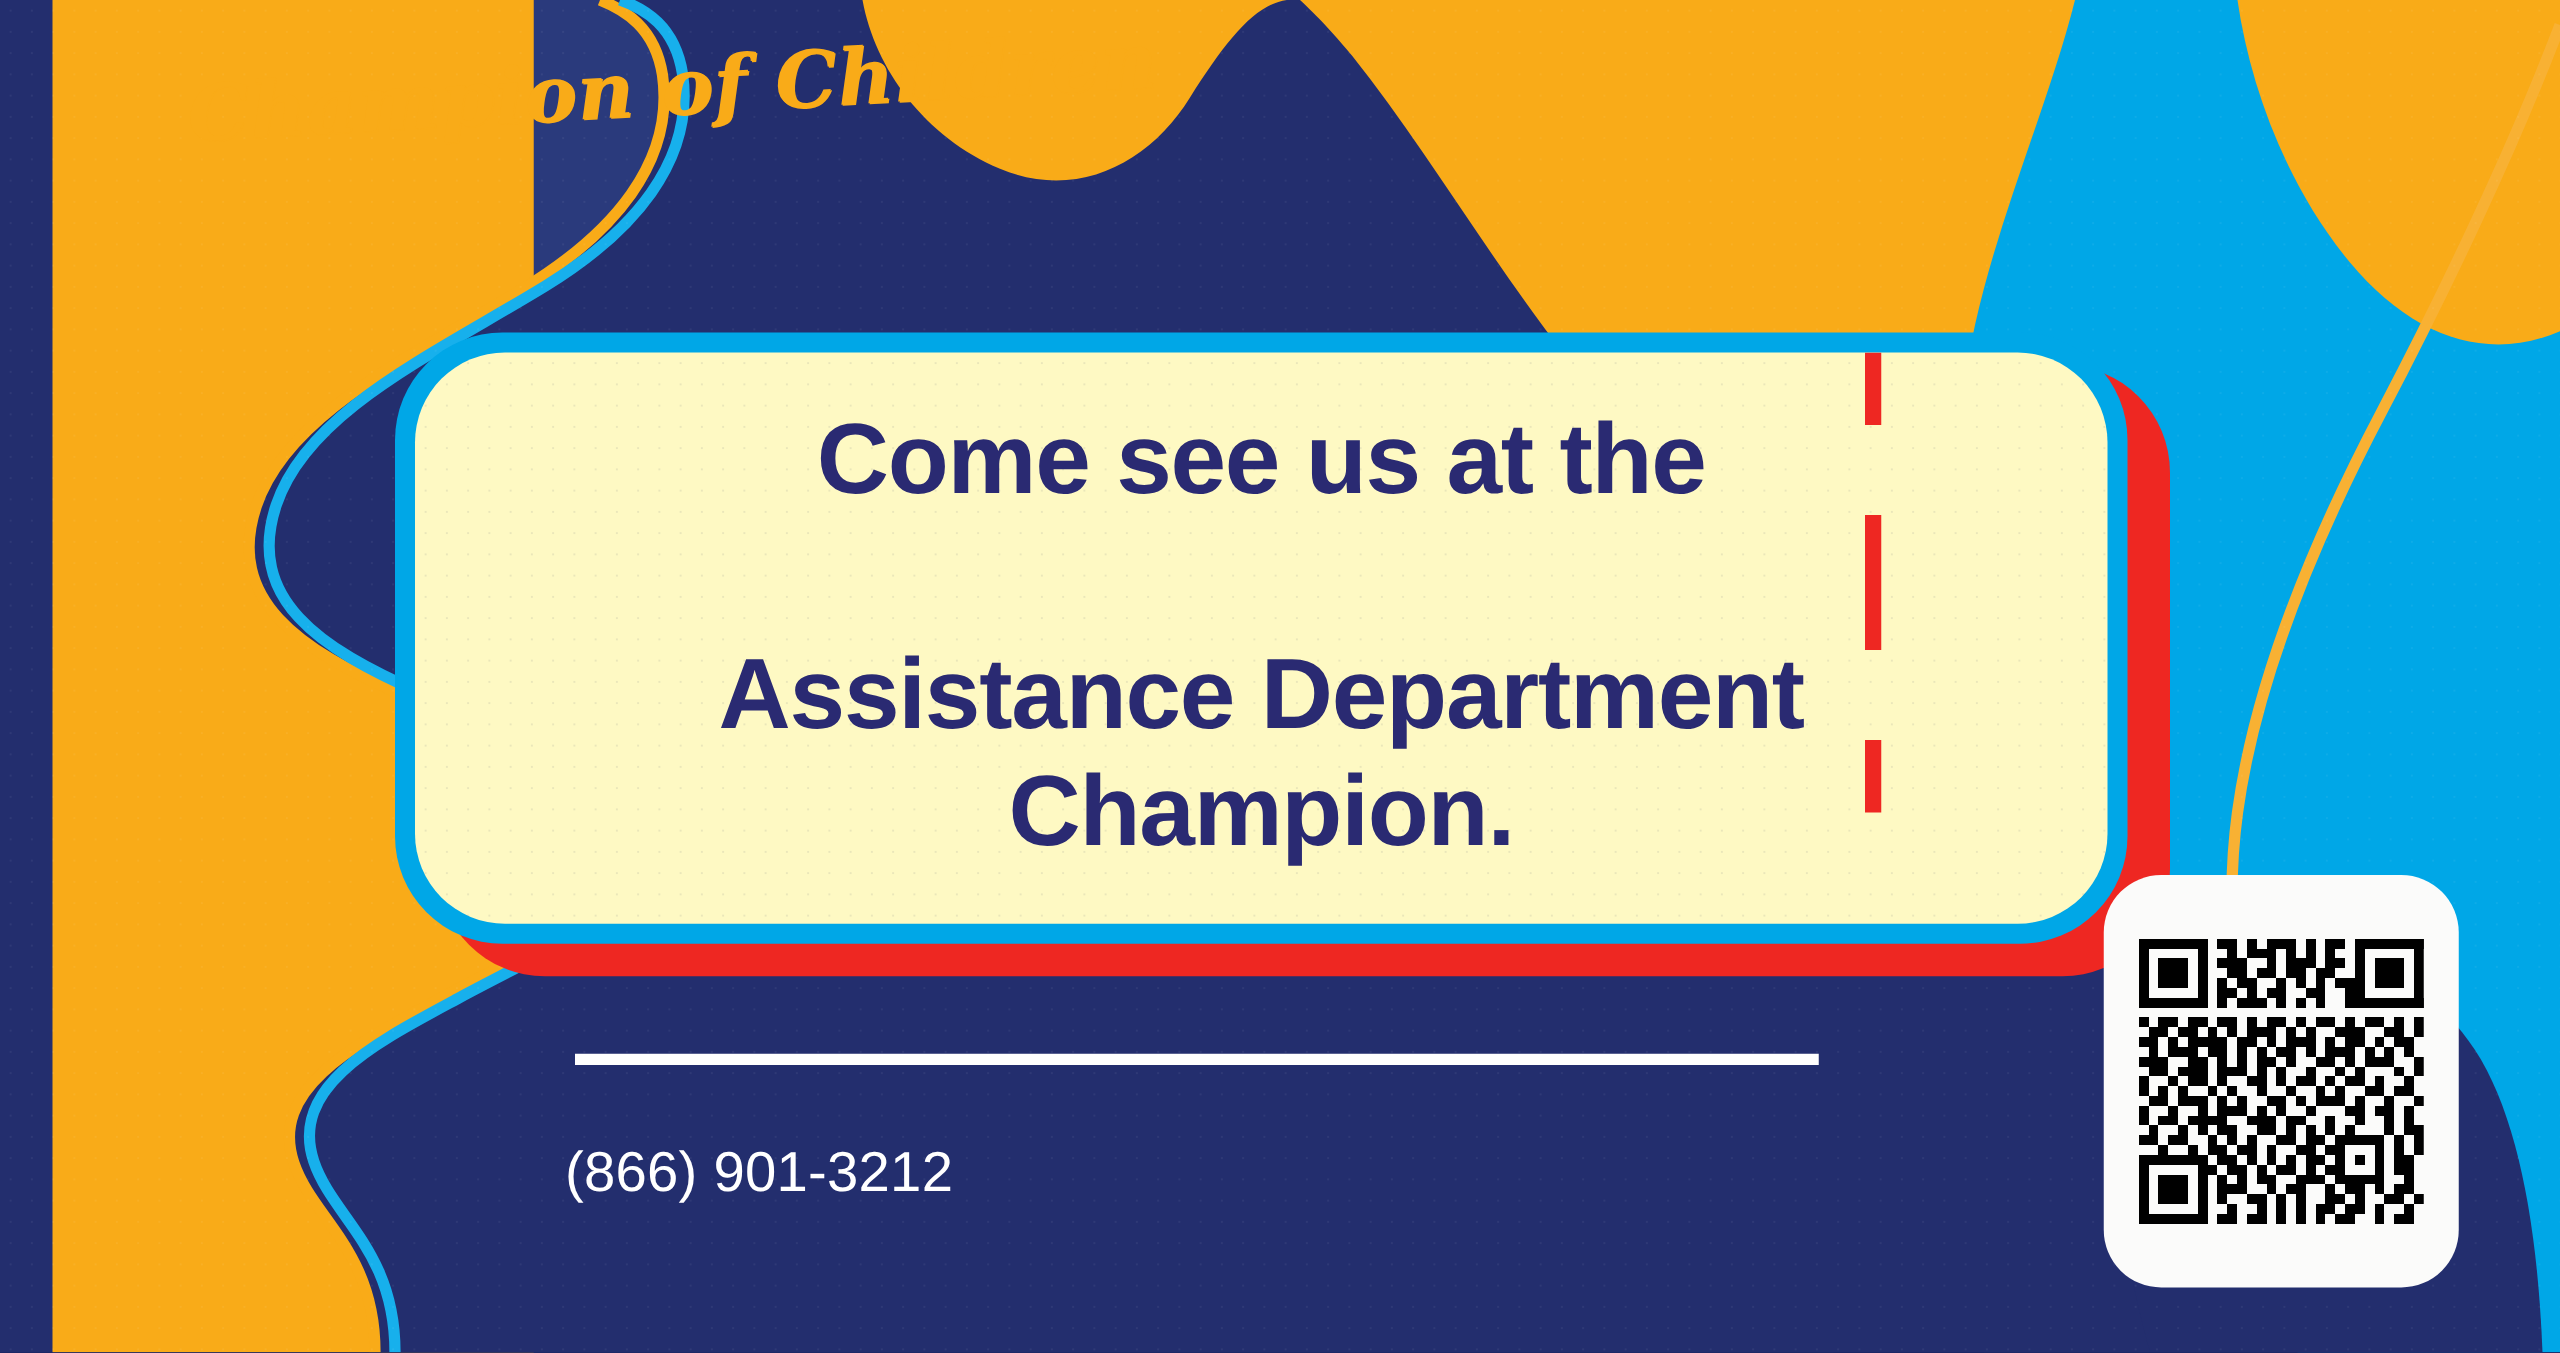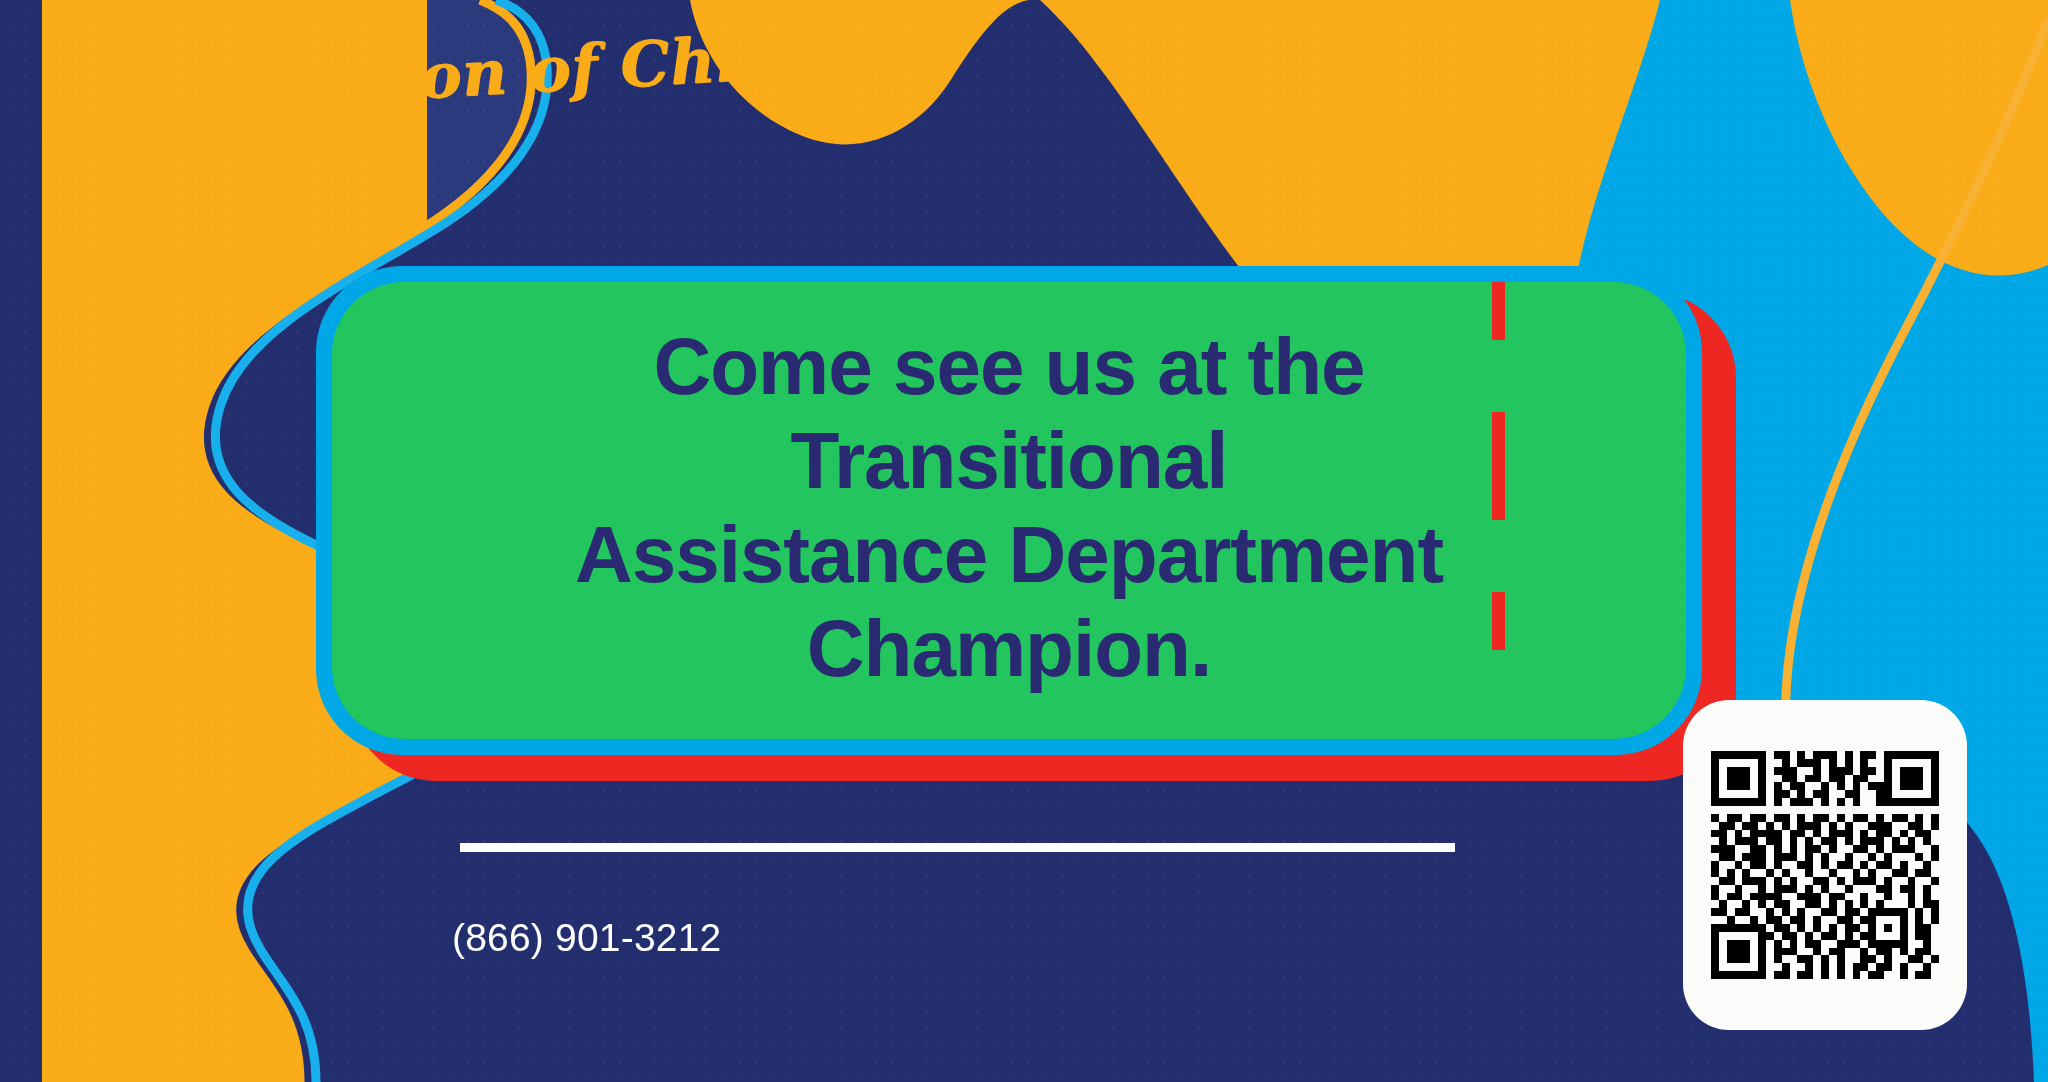--- a/index.html
+++ b/index.html
@@ -58,21 +58,21 @@
   }
   #card-cyan{
     position:absolute; left:0px; top:0px;
     width:1386px; height:489px;
     background:#00a7e7;
     border-radius:86px;
   }
   #card-white{
     position:absolute; left:16px; top:16px;
     width:1354px; height:457px;
-    background:#22c55e;
+    background:#fef9c3;
     border-radius:72px;
     overflow:hidden;
   }
   #card-white .dots{opacity:.9;
     background-image:radial-gradient(rgba(40,45,90,.10) 1px, transparent 1.2px);}
 
   
   .dash{position:absolute;width:13px;background:#ee2722;}
   .d1{left:1160px;top:0px;height:58px;}
   .d2{left:1160px;top:130px;height:108px;}
@@ -98,21 +98,21 @@
     width:995px; height:9px;
     background:#ffffff;
   }
 
   
   #contact{
     position:absolute;
     left:452px; top:905px;
     color:#ffffff;
     font-family:"Liberation Sans",sans-serif;
-    font-size:39px;
+    font-size:45px;
     line-height:66px;
     letter-spacing:.2px;
   }
   #contact div{white-space:nowrap;}
 
   
   #qr-card{
     position:absolute;
     left:1683px; top:700px;
     width:284px; height:330px;
@@ -212,21 +212,21 @@
   <div id="card-wrap">
     <div id="card-red"></div>
     <div id="card-cyan"></div>
     <div id="card-white">
       <div class="dots"></div>
       <div class="dash d1"></div>
       <div class="dash d2"></div>
       <div class="dash d3"></div>
       <div id="card-text">
         <span>Come see us at the</span><br>
-        <span>Transitional</span><br>
+        <br>
         <span>Assistance Department</span><br>
         <span>Champion.</span>
       </div>
     </div>
   </div>
 
   <div id="rule"></div>
 
   <div id="contact">
     <div>(866) 901-3212</div>

